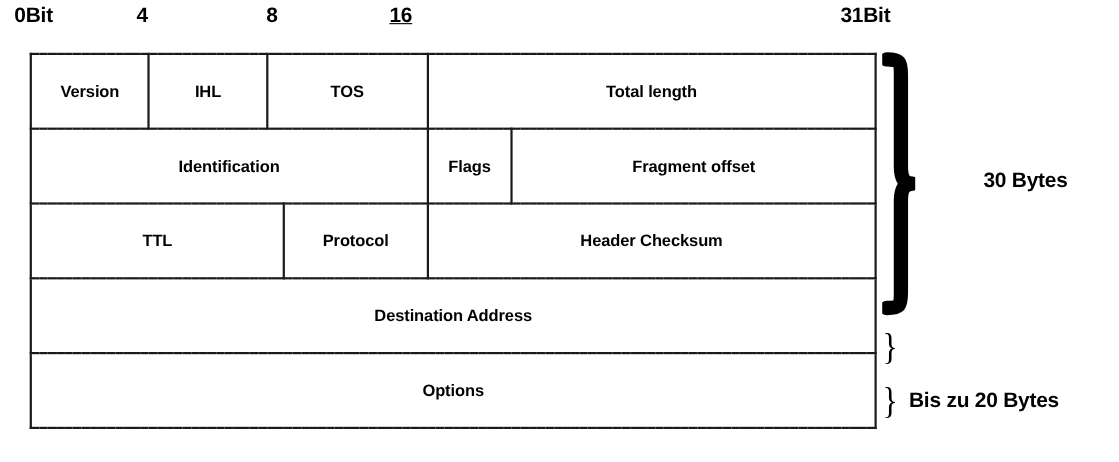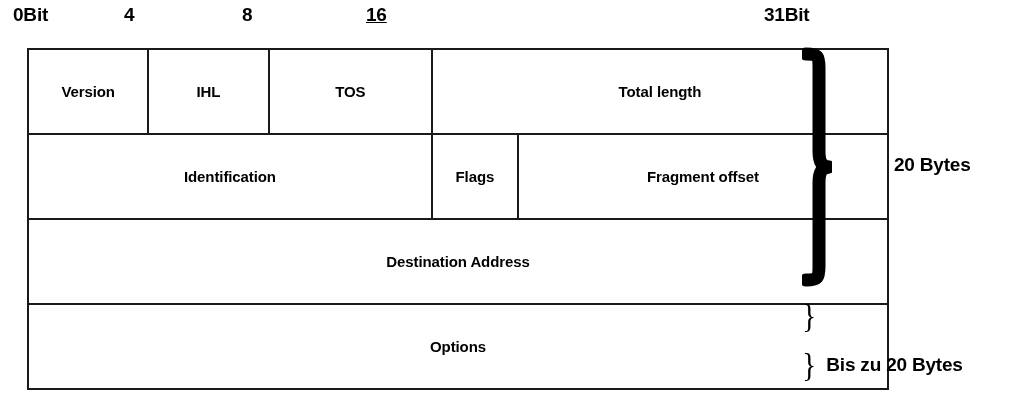--- a/index.html
+++ b/index.html
@@ -29,29 +29,29 @@
     top: 4px;
     font-size: 19px;
     font-weight: bold;
     letter-spacing: -0.2px;
     white-space: nowrap;
     line-height: 22px;
   }
   .ruler-tick.t0   { left: 13px; }
   .ruler-tick.t4   { left: 124px; }
   .ruler-tick.t8   { left: 242px; }
-  .ruler-tick.t16  { left: 366px; text-decoration: underline; }
+  .ruler-tick.t16  { left: 354px; text-decoration: underline; }
   .ruler-tick.t31  { left: 764px; }
 
   
   #packet-table {
     position: absolute;
     left: 27px;
     top: 48px;
-    width: 862px;
+    width: 770px;
     height: 342px;
     border-collapse: collapse;
     table-layout: fixed;
   }
   #packet-table td {
     border: 2px solid #1a1a1a;
     text-align: center;
     vertical-align: middle;
     font-size: 15px;
     font-weight: bold;
@@ -132,38 +132,43 @@
       <td colspan="14">IHL</td>
       <td colspan="19">TOS</td>
       <td colspan="53">Total length</td>
     </tr>
     <tr>
       <td colspan="47">Identification</td>
       <td colspan="10">Flags</td>
       <td colspan="43">Fragment offset</td>
     </tr>
     <tr>
+      <td colspan="30">TTL</td>
+      <td colspan="17">Protocol</td>
+      <td colspan="53">Header Checksum</td>
+    </tr>
+    <tr>
       <td colspan="100">Destination Address</td>
     </tr>
     <tr>
       <td colspan="100">Options</td>
     </tr>
   </tbody>
 </table>
 
 <div id="annotations">
 
   <div class="brace-big">
     <svg width="30" height="242" viewBox="0 0 30 242" xmlns="http://www.w3.org/2000/svg">
       <path d="M4 8 C 16 8, 17 10, 17 22 L 17 105 C 17 117, 20 120, 27 121
                C 20 122, 17 125, 17 137 L 17 220 C 17 232, 16 234, 4 234" fill="none" stroke="#000000" stroke-width="13" stroke-linecap="round" stroke-linejoin="round"></path>
     </svg>
   </div>
 
-  <span class="annot-label bytes20">20 Bytes</span>
+  <span class="annot-label bytes20">30 Bytes</span>
 
   <div class="annot-row opt">
     <span class="brace-small">}</span>
   </div>
 
   <div class="annot-row data">
     <span class="brace-small">}</span>
     <span class="annot-text">Bis zu 20 Bytes</span>
   </div>
 

